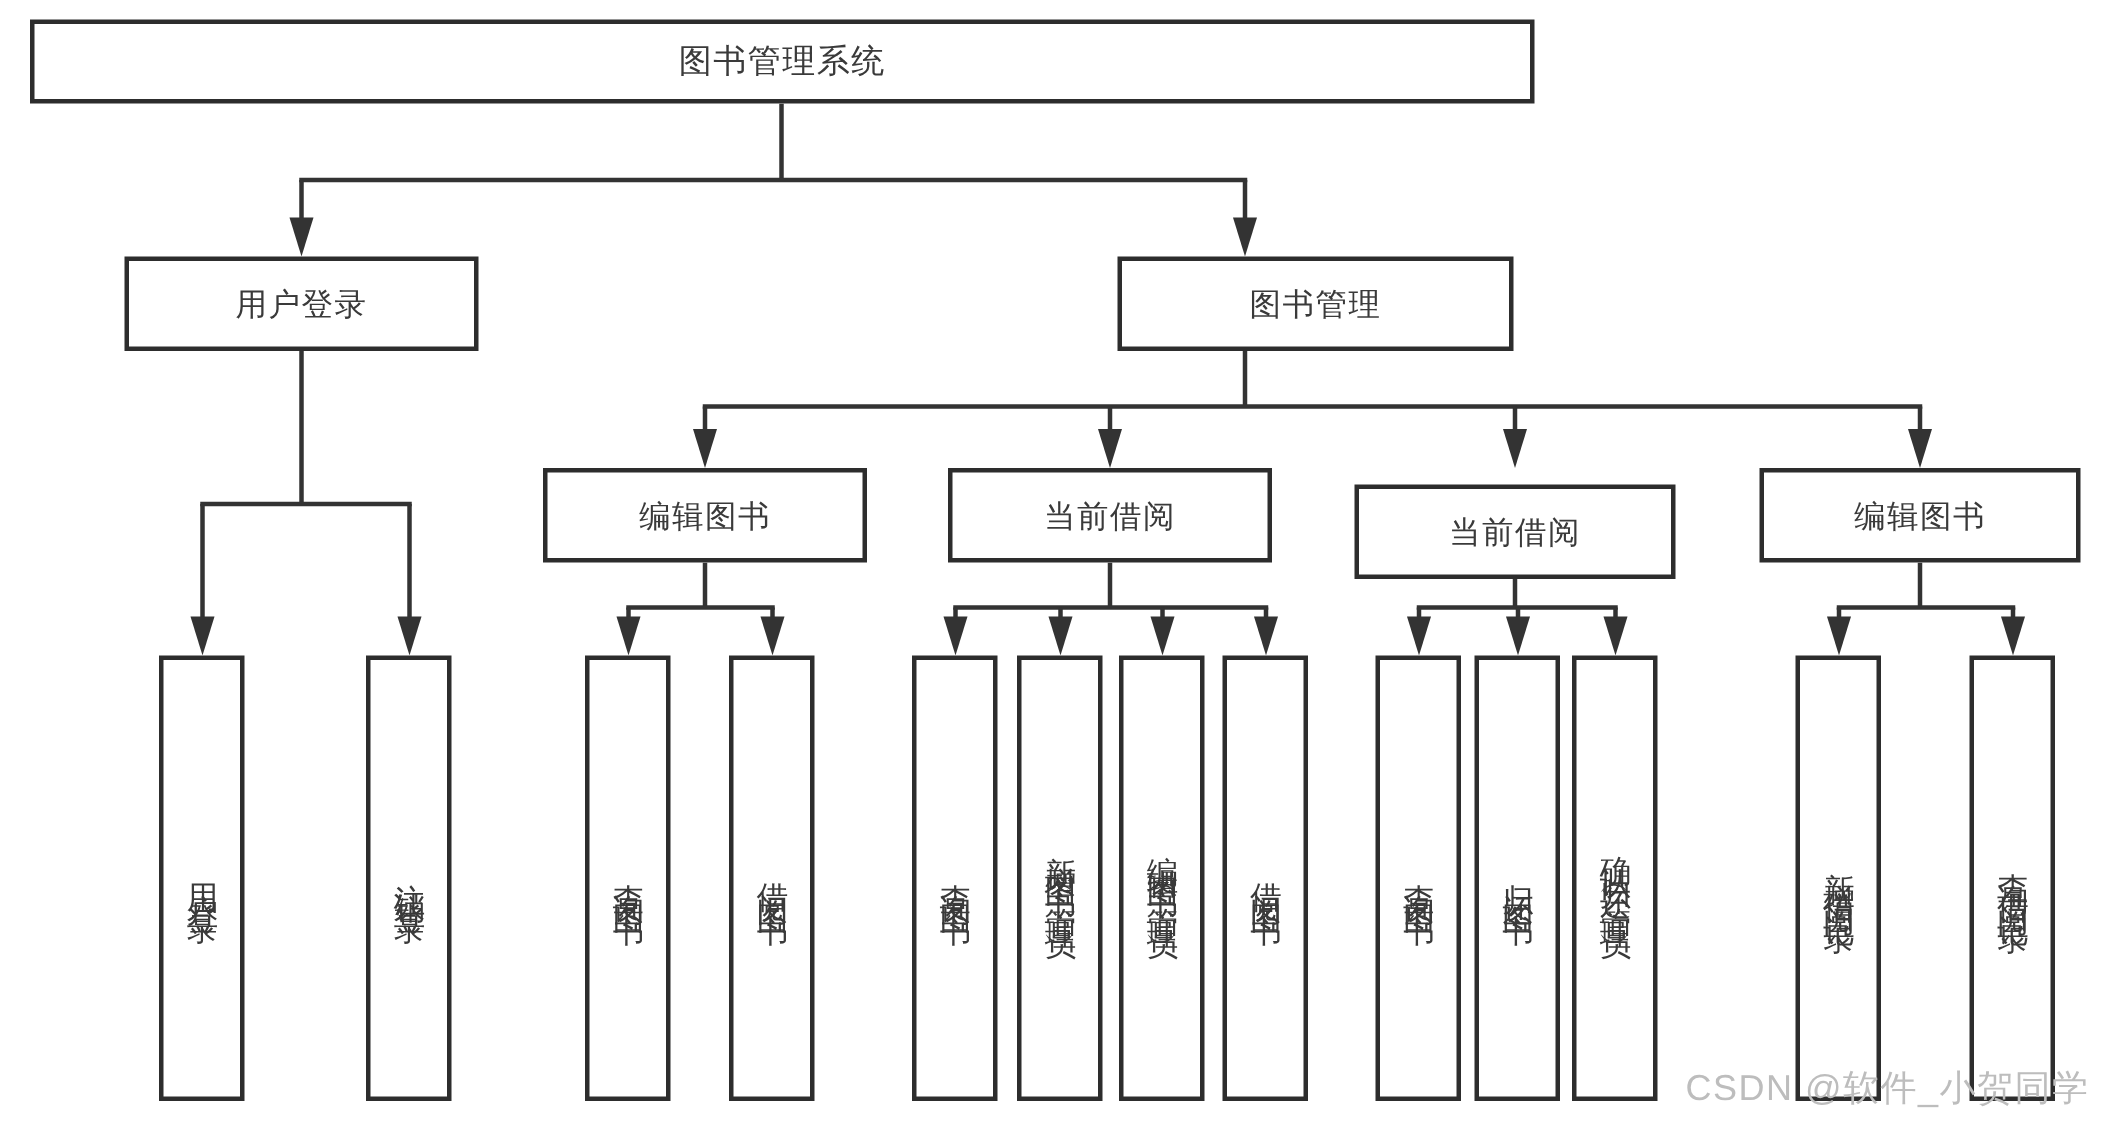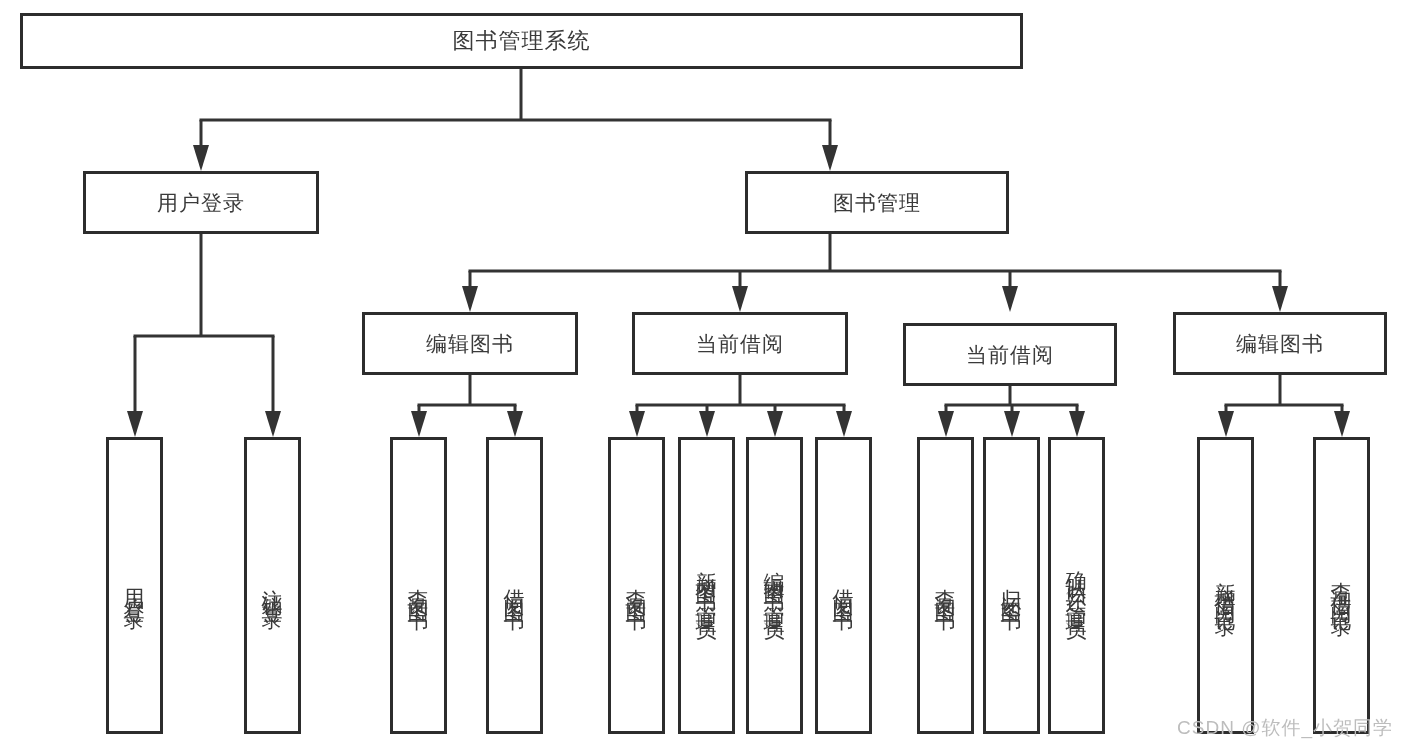--- a/index.html
+++ b/index.html
@@ -47,21 +47,21 @@
     text-orientation: mixed;
     font-size: 21px;
     letter-spacing: 7px;
     line-height: 1;
     white-space: nowrap;
   }
   .watermark {
     position: absolute;
     right: 12px;
     bottom: 6px;
-    font-size: 19px;
+    font-size: 24px;
     color: #bdbdbd;
     letter-spacing: 1px;
   }
 </style>
 </head>
 <body>
 
 <div class="canvas">
 
   <svg class="connectors" viewBox="0 0 1405 747" xmlns="http://www.w3.org/2000/svg">

